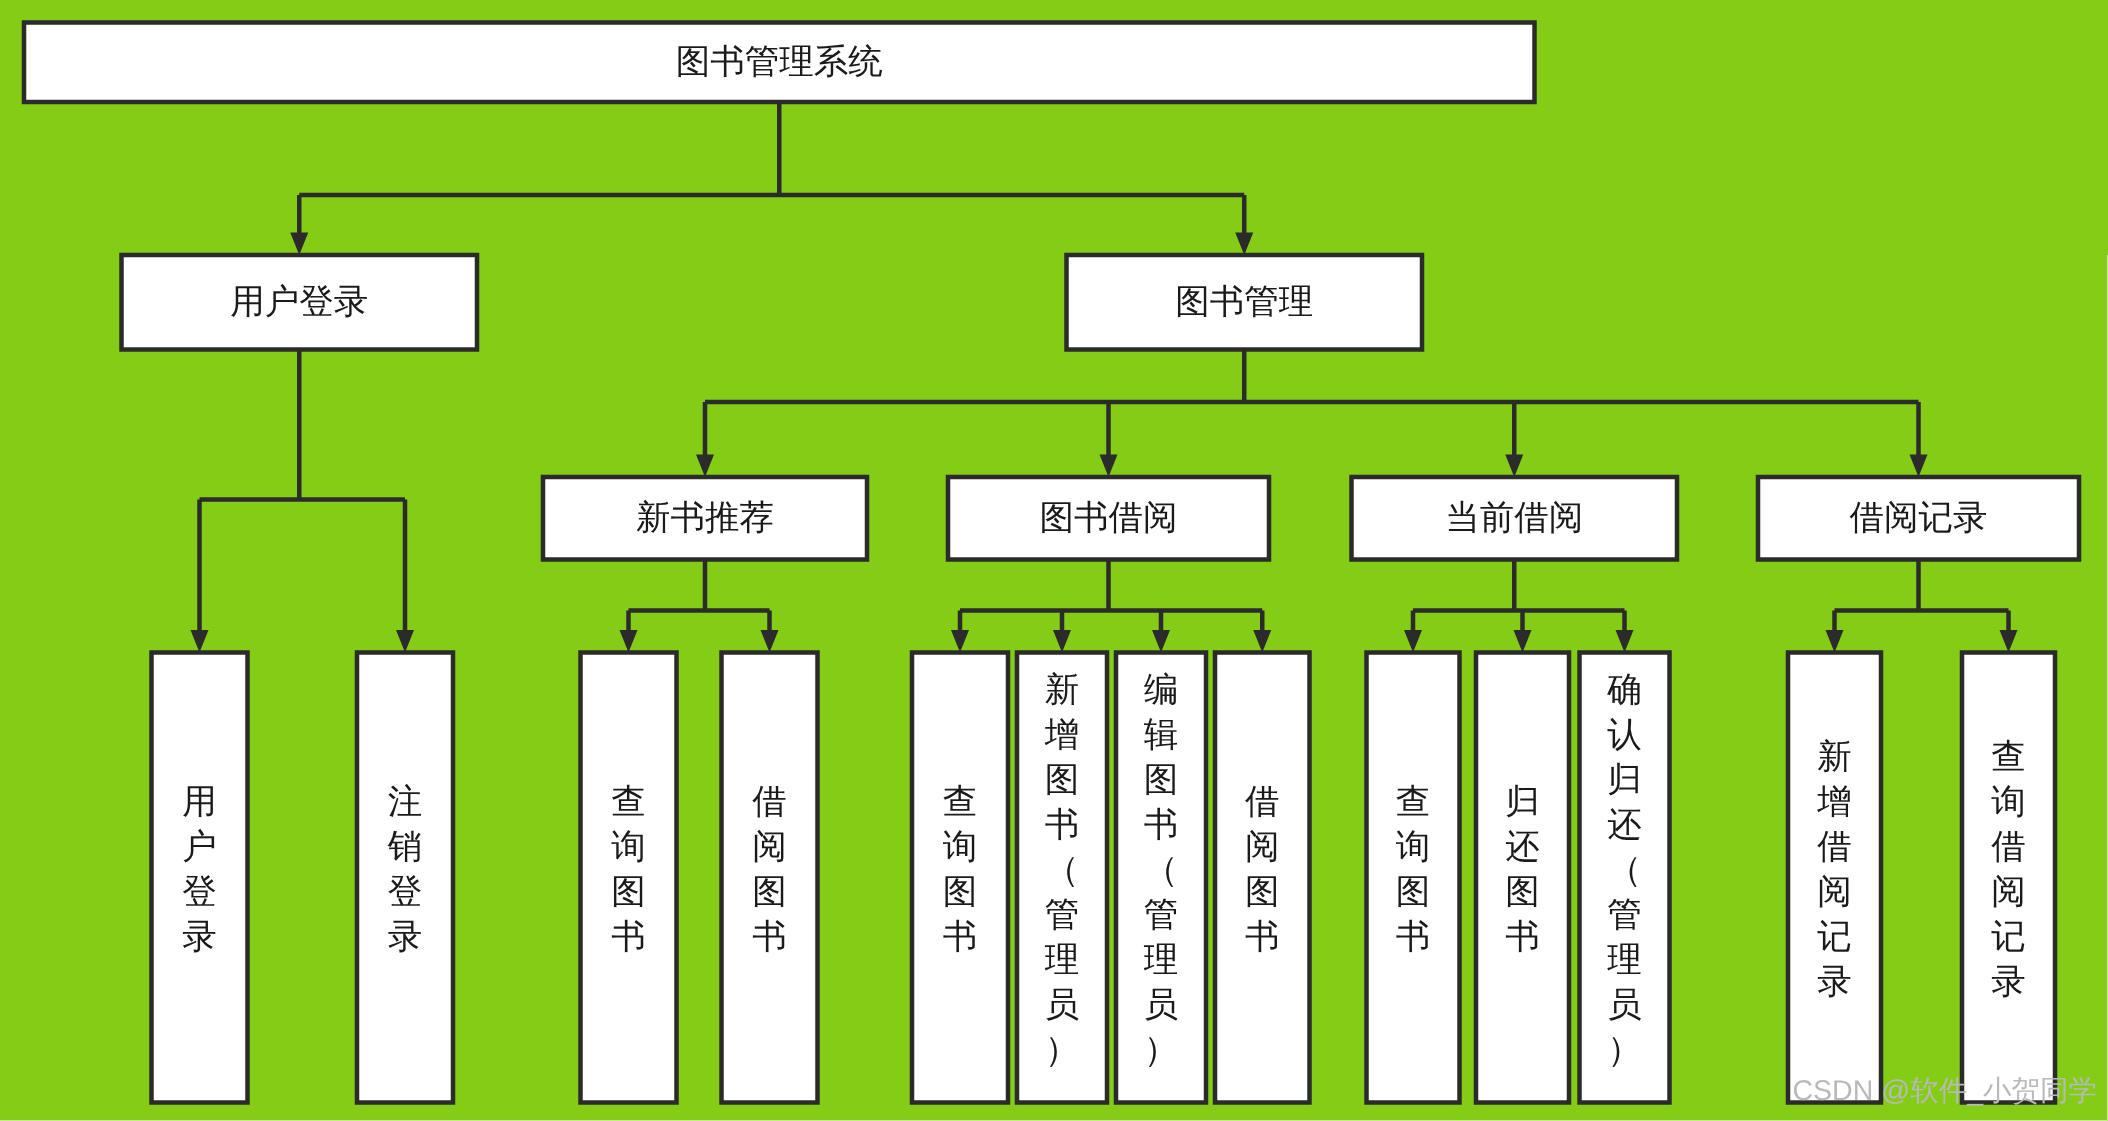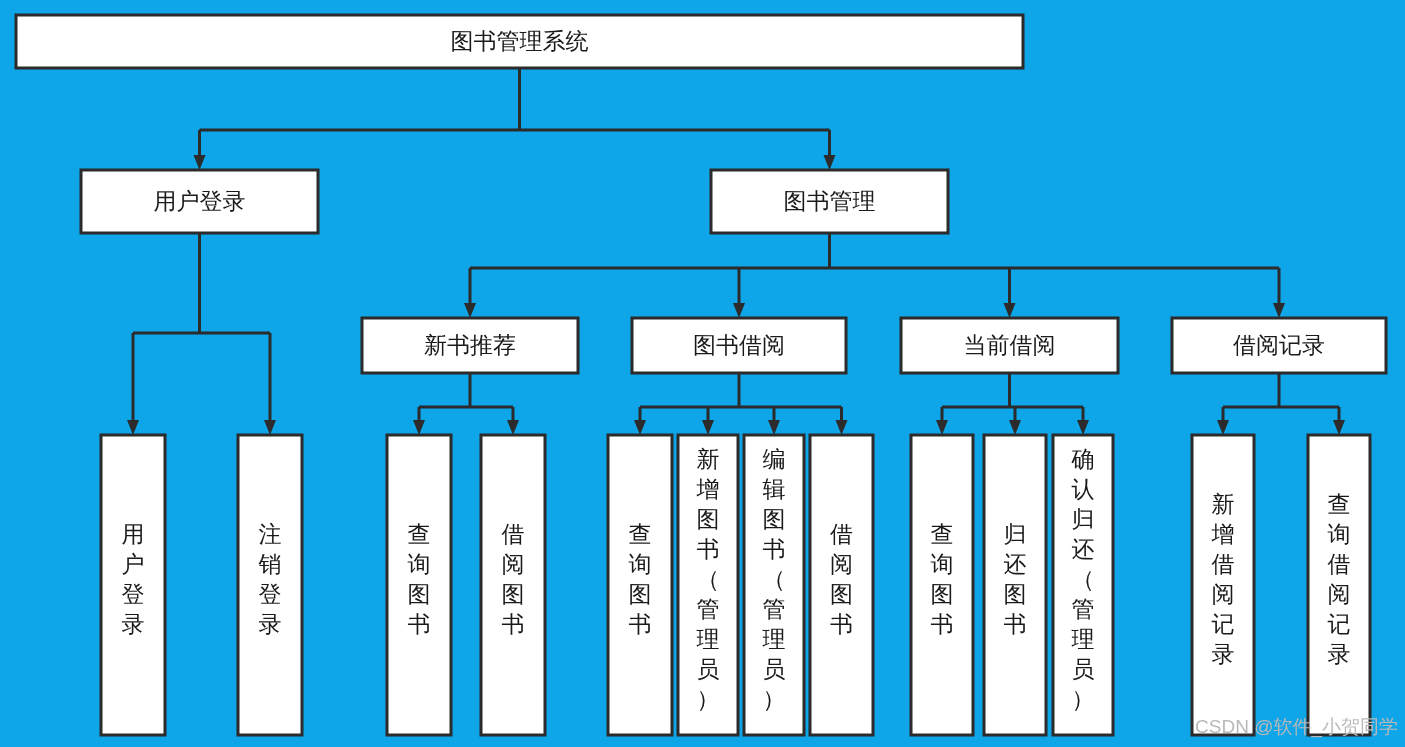--- a/index.html
+++ b/index.html
@@ -7,21 +7,21 @@
     padding: 0;
     background: #ffffff;
   }
   body {
     font-family: "Liberation Sans", "DejaVu Sans", sans-serif;
   }
   #diagram-root {
     position: relative;
     width: 1405px;
     height: 747px;
-    background: #0ea5e9;
+    background: #84cc16;
     overflow: hidden;
   }
   svg#tree-svg {
     position: absolute;
     left: 0;
     top: 0;
     width: 1405px;
     height: 747px;
   }
   .node-box {

